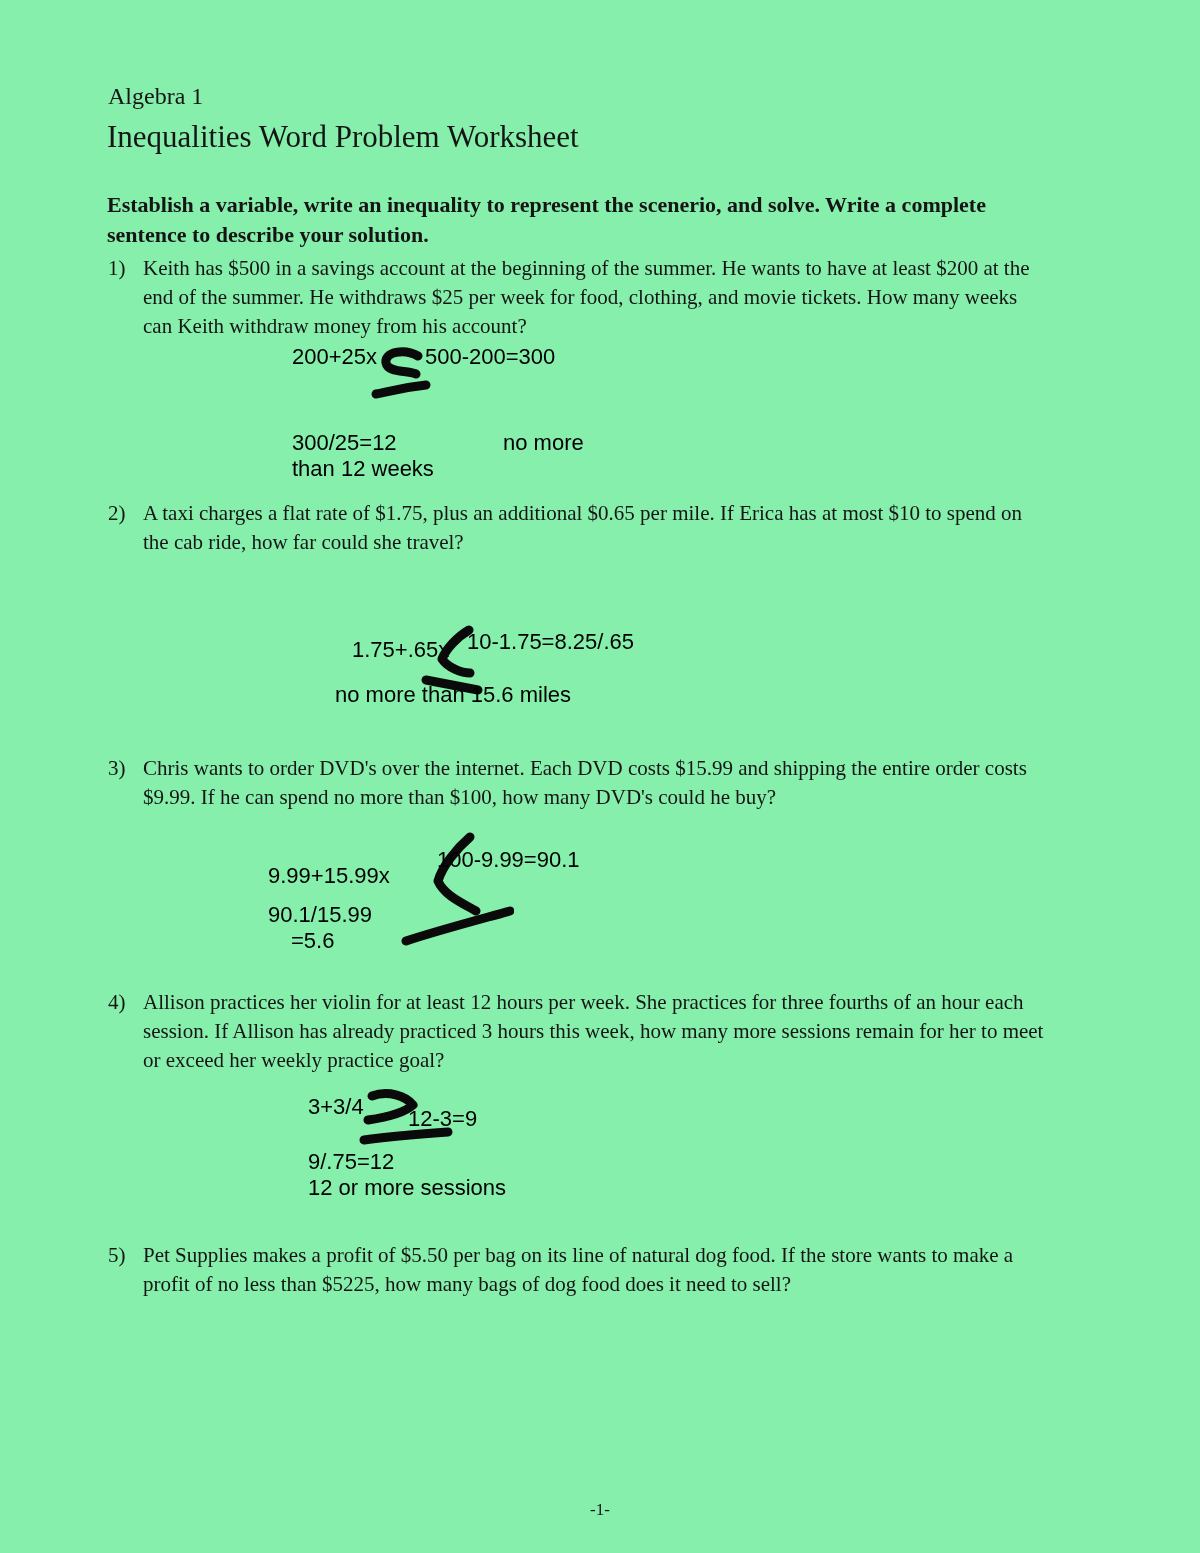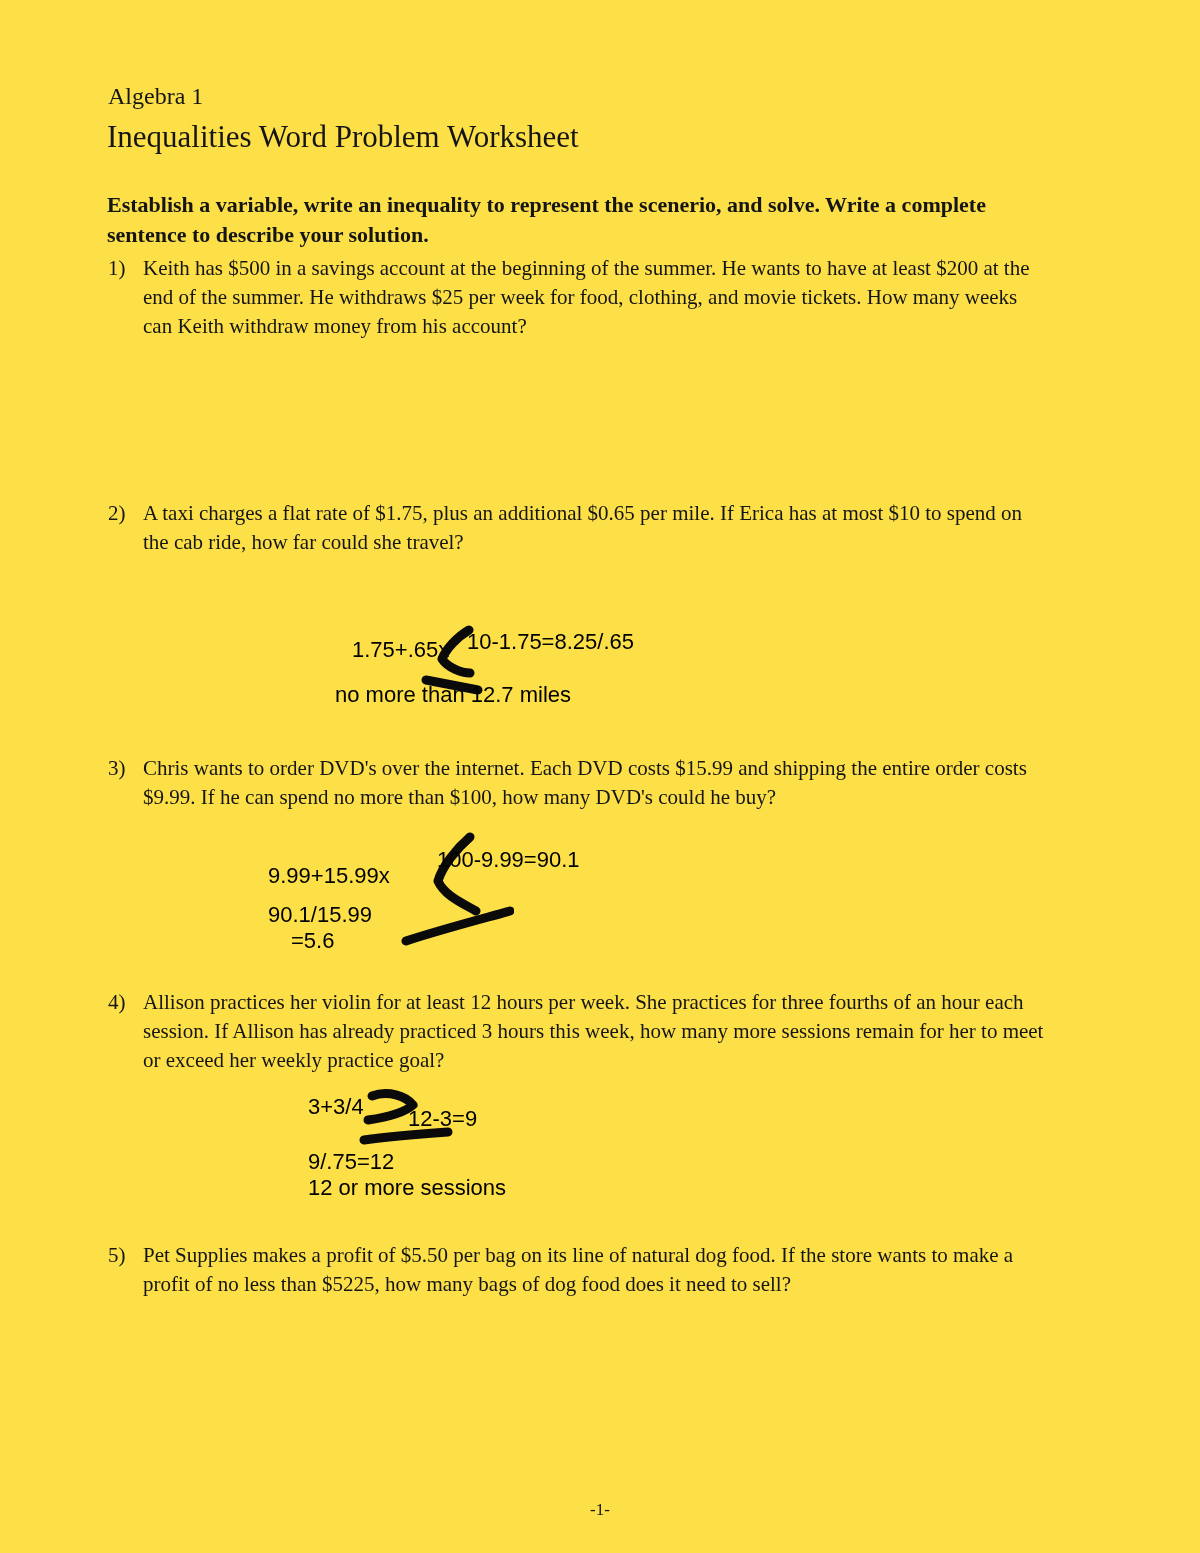--- a/index.html
+++ b/index.html
@@ -1,20 +1,20 @@
 <!DOCTYPE html>
 <html><head>
 <meta charset="utf-8">
 <style>
   html, body { margin: 0; padding: 0; background: #ffffff; }
   .page {
     position: relative;
     width: 1200px;
     height: 1553px;
-    background: #fde047;
+    background: #86efac;
     font-family: "Liberation Serif", serif;
     color: #151515;
     overflow: hidden;
   }
   .course {
     position: absolute; left: 108px; top: 82px;
     font-size: 24px; line-height: 28px;
   }
   .name-row {
     position: absolute; left: 711px; top: 82px;
@@ -76,34 +76,45 @@
 
   <div class="instructions">Establish a variable, write an inequality to represent the scenerio, and solve. Write a complete
 sentence to describe your solution.</div>
 
   <div class="problem p1">
     <span class="num">1)</span>
     <span class="ptext">Keith has $500 in a savings account at the beginning of the summer. He wants to have at least $200 at the
 end of the summer. He withdraws $25 per week for food, clothing, and movie tickets. How many weeks
 can Keith withdraw money from his account?</span>
   </div>
+  <div class="work w1">
+    <span style="left:0; top:0;">200+25x</span>
+    <svg class="ink" style="left:76px; top:2px;" width="64" height="62" viewBox="0 0 64 62">
+      <path d="M50 10 C36 2 16 6 18 17 C20 27 38 24 48 28"></path>
+      <path d="M8 48 C20 46 30 42 58 39"></path>
+    </svg>
+    <span style="left:133px; top:0;">500-200=300</span>
+    <span style="left:0; top:86px;">300/25=12</span>
+    <span style="left:211px; top:86px;">no more</span>
+    <span style="left:0; top:112px;">than 12 weeks</span>
+  </div>
 
   <div class="problem p2">
     <span class="num">2)</span>
     <span class="ptext">A taxi charges a flat rate of $1.75, plus an additional $0.65 per mile. If Erica has at most $10 to spend on
 the cab ride, how far could she travel?</span>
   </div>
   <div class="work w2">
     <span style="left:17px; top:5px;margin-top:8px;">1.75+.65x</span>
     <svg class="ink" style="left:86px; top:0;" width="62" height="72" viewBox="0 0 62 72">
       <path d="M48 6 C36 13 25 25 21 35 C27 44 41 49 49 49"></path>
       <path d="M5 56 L57 66"></path>
     </svg>
     <span style="left:132px; top:5px;">10-1.75=8.25/.65</span>
-    <span style="left:0; top:58px;">no more than 12.7 miles</span>
+    <span style="left:0; top:58px;">no more than 15.6 miles</span>
   </div>
 
   <div class="problem p3">
     <span class="num">3)</span>
     <span class="ptext">Chris wants to order DVD's over the internet. Each DVD costs $15.99 and shipping the entire order costs
 $9.99. If he can spend no more than $100, how many DVD's could he buy?</span>
   </div>
   <div class="work w3">
     <span style="left:0; top:25px;">9.99+15.99x</span>
     <svg class="ink" style="left:130px; top:-7px;" width="116" height="116" viewBox="0 0 116 116">

